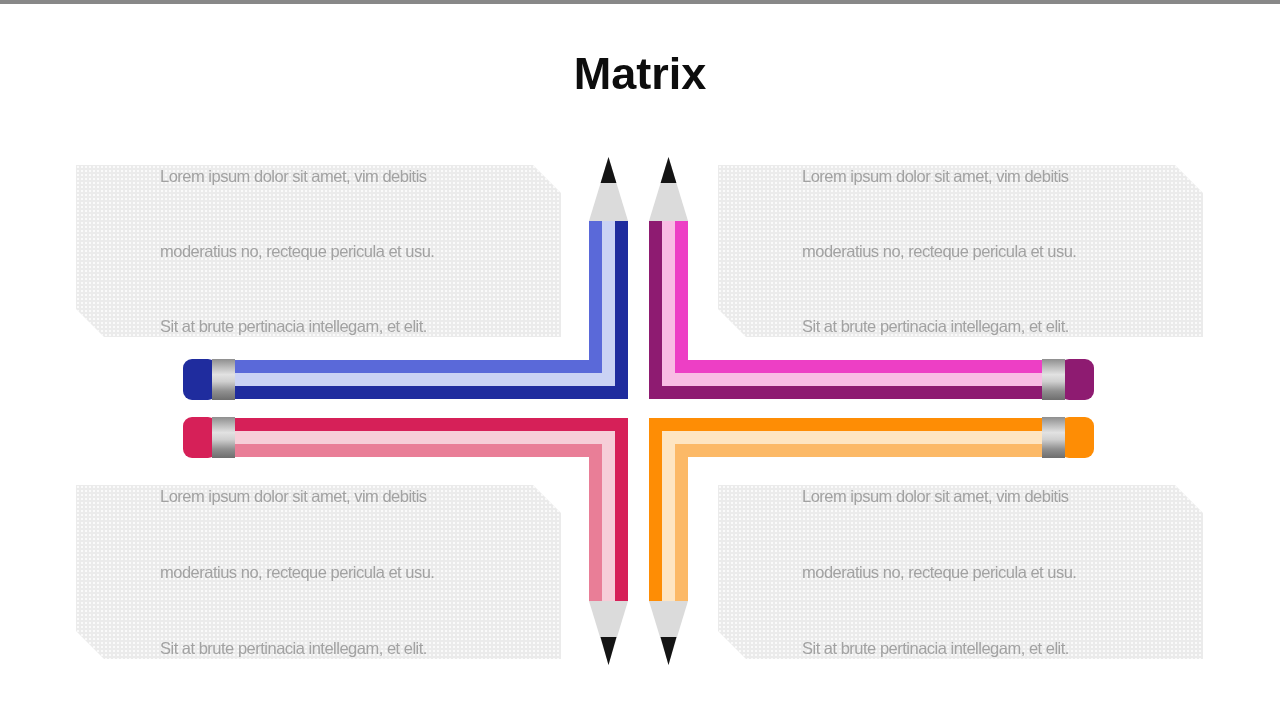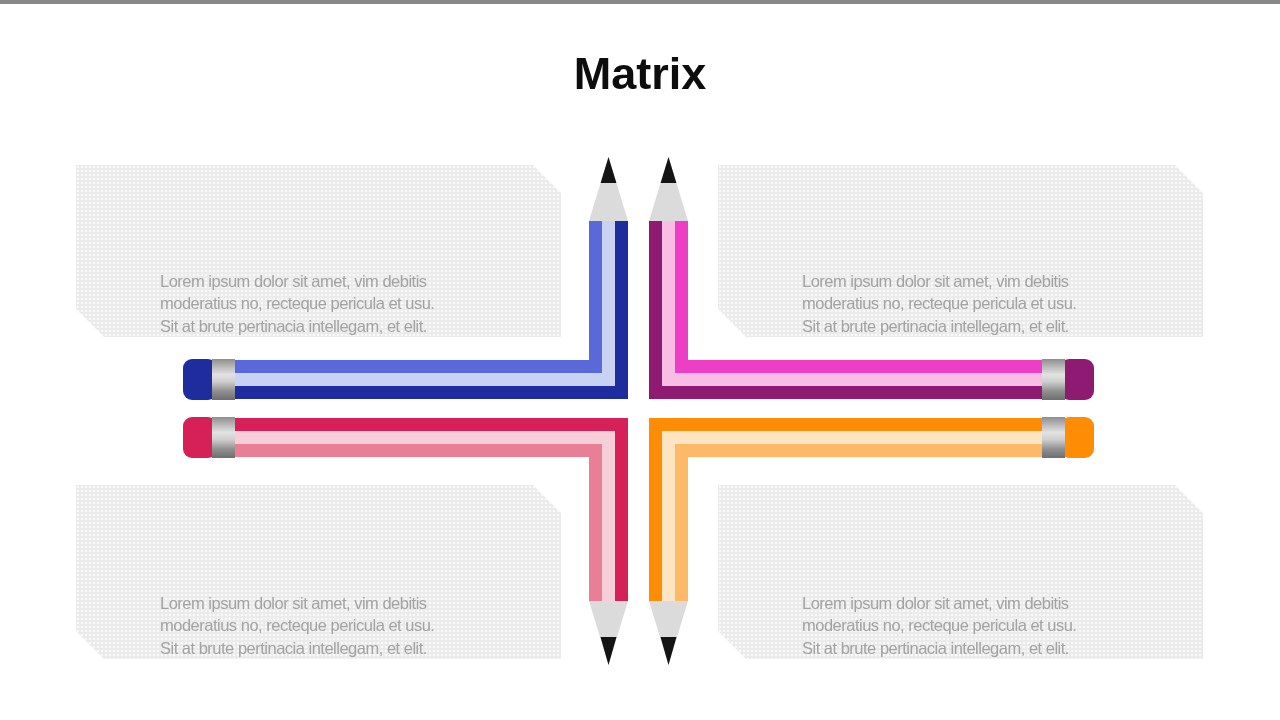--- a/index.html
+++ b/index.html
@@ -24,21 +24,21 @@
   .quad-box{
     position:absolute;
     width:485px;
     box-sizing:border-box;
     background-color:var(--box-bg,#ebebeb);
     background-image:radial-gradient(rgba(255,255,255,.75) .8px, transparent .9px);
     background-size:4px 4px;
     clip-path:polygon(0 0, calc(100% - 28px) 0, 100% 28px, 100% 100%, 28px 100%, 0 calc(100% - 28px));
     display:flex;
     flex-direction:column;
-    justify-content:flex-end;
+    justify-content:space-between;
     padding-left:84px;
     padding-right:20px;
   }
   .box-tl{left:76px;top:161px;height:172px;}
   .box-tr{left:718px;top:161px;height:172px;}
   .box-bl{left:76px;top:481px;height:174px;}
   .box-br{left:718px;top:481px;height:174px;}
   .quad-box p{
     margin:0;
     font-size:16.5px;

